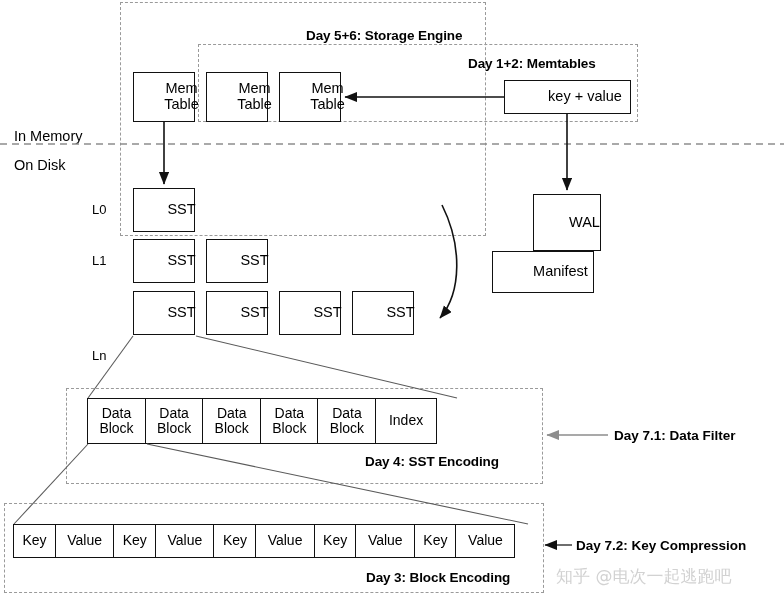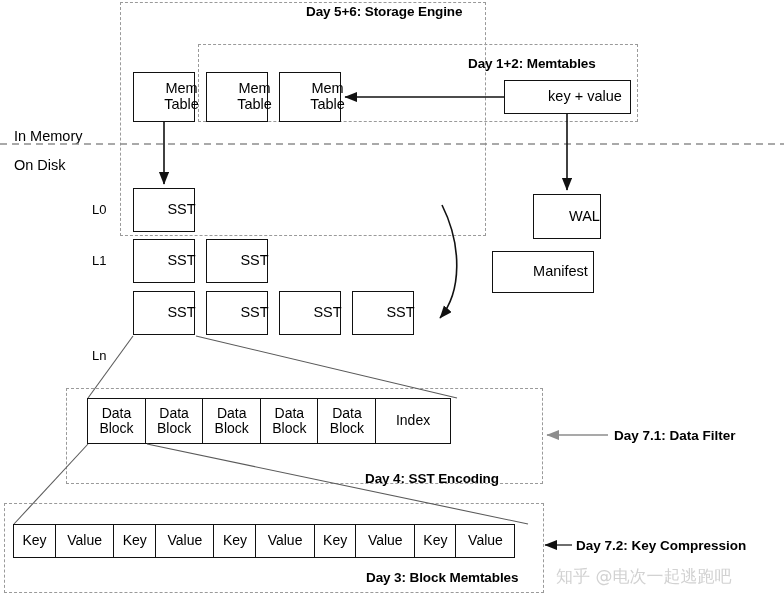--- a/index.html
+++ b/index.html
@@ -32,30 +32,30 @@
 
   .watermark{position:absolute;font-size:17px;color:#d2d2d2;white-space:nowrap;
              font-family:"DejaVu Sans",sans-serif;}
 </style>
 </head>
 <body>
 
 <div id="stage">
 
   <div class="dbox" style="left:120px;top:2px;width:366px;height:234px;"></div>
-  <div class="grp-title" style="left:290px;top:4px;padding-left:16px;">Day 5+6: Storage Engine</div>
+  <div class="grp-title" style="left:290px;top:28px;padding-left:16px;">Day 5+6: Storage Engine</div>
 
   <div class="dbox" style="left:198px;top:44px;width:440px;height:78px;"></div>
   <div class="grp-title" style="left:468px;top:56px;">Day 1+2: Memtables</div>
 
   <div class="dbox" style="left:66px;top:388px;width:477px;height:96px;"></div>
-  <div class="grp-title" style="left:365px;top:471px;">Day 4: SST Encoding</div>
+  <div class="grp-title" style="left:365px;top:454px;">Day 4: SST Encoding</div>
 
   <div class="dbox" style="left:4px;top:503px;width:540px;height:90px;"></div>
-  <div class="grp-title" style="left:366px;top:570px;">Day 3: Block Memtables</div>
+  <div class="grp-title" style="left:366px;top:570px;">Day 3: Block Encoding</div>
 
   <div class="memlabel" style="left:14px;top:128px;">In Memory</div>
   <div class="memlabel" style="left:14px;top:157px;">On Disk</div>
 
   <div class="node" style="left:133px;top:72px;width:62px;height:50px;">
     <div>
       <span>Mem</span>
       <span class="l2">Table</span>
     </div>
   </div>
@@ -69,21 +69,21 @@
     <div>
       <span>Mem</span>
       <span class="l2">Table</span>
     </div>
   </div>
 
   <div class="node" style="left:504px;top:80px;width:127px;height:34px;">
     <span>key + value</span>
   </div>
 
-  <div class="node" style="left:533px;top:194px;width:68px;height:45px;">
+  <div class="node" style="left:533px;top:194px;width:68px;height:57px;">
     <span>WAL</span>
   </div>
   <div class="node" style="left:492px;top:251px;width:102px;height:42px;">
     <span>Manifest</span>
   </div>
 
   <div class="lvl" style="left:92px;top:202px;">L0</div>
   <div class="node" style="left:133px;top:188px;width:62px;height:44px;">
     <span>SST</span>
   </div>
@@ -134,21 +134,21 @@
         <span>Data</span>
         <span class="l2">Block</span>
       </div>
     </div>
     <div class="cell" style="width:59px;height:46px;">
       <div>
         <span>Data</span>
         <span class="l2">Block</span>
       </div>
     </div>
-    <div class="cell" style="width:76px;height:46px;">
+    <div class="cell" style="width:62px;height:46px;">
       <span>Index</span>
     </div>
   </div>
 
   <div class="cellrow" style="left:13px;top:524px;height:34px;">
     <div class="cell" style="width:43px;height:34px;">
       <span>Key</span>
       </div>
     <div class="cell" style="width:60px;height:34px;">
       <span>Value</span>

